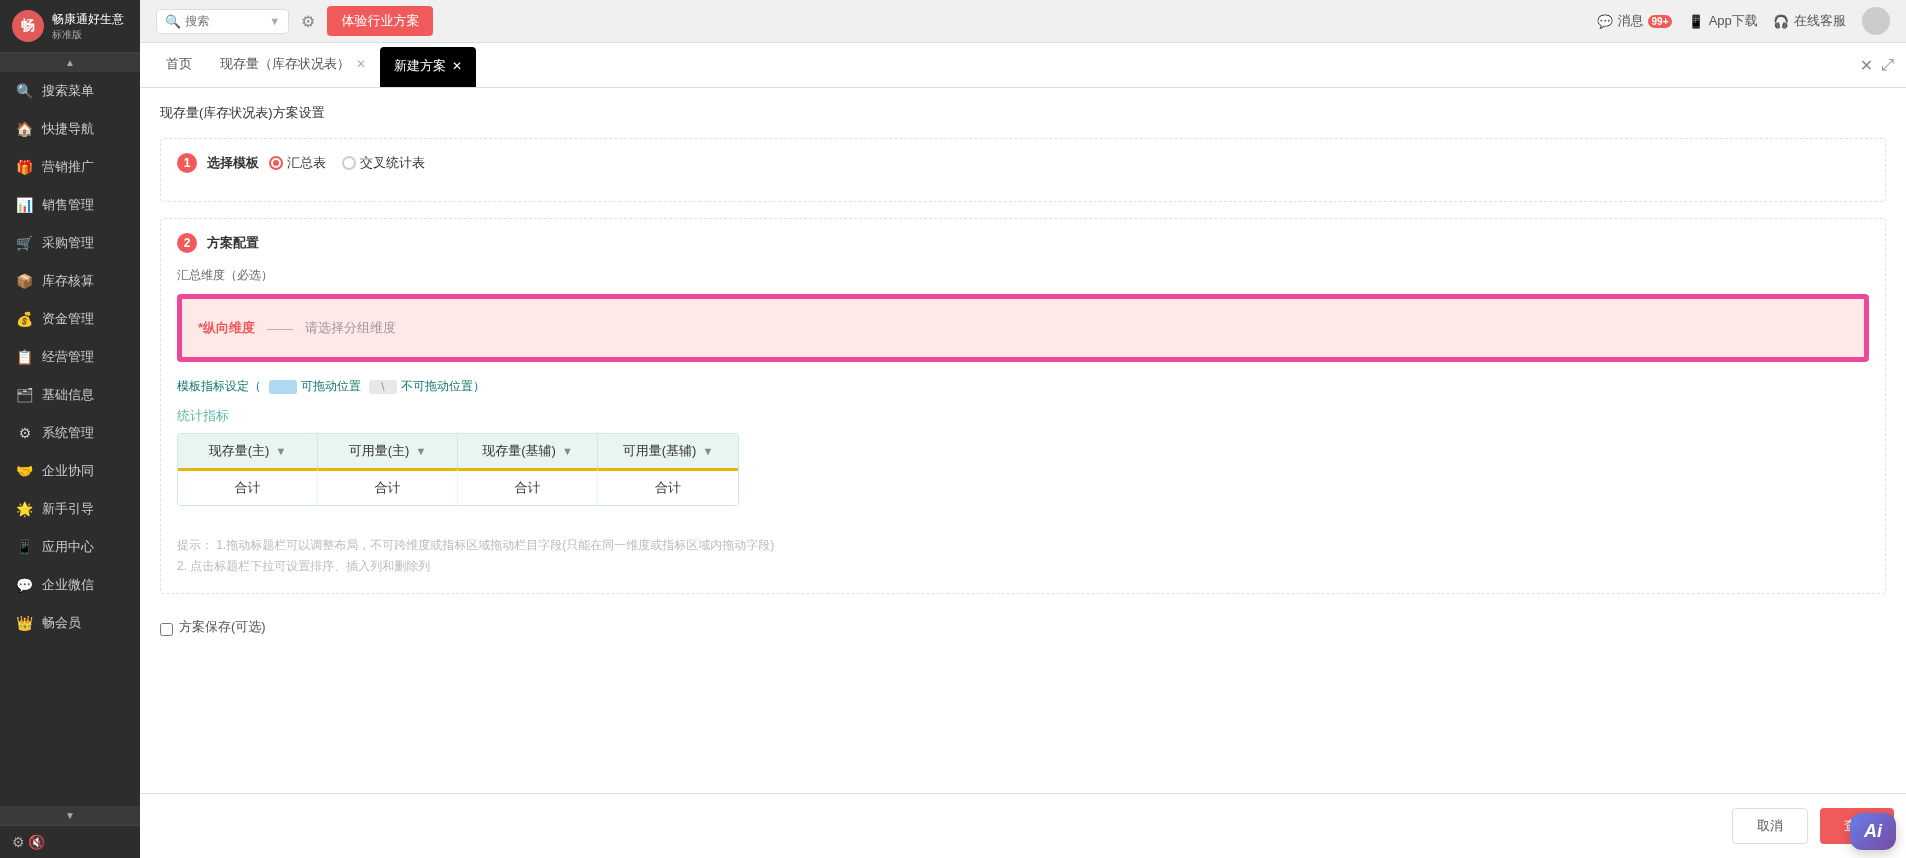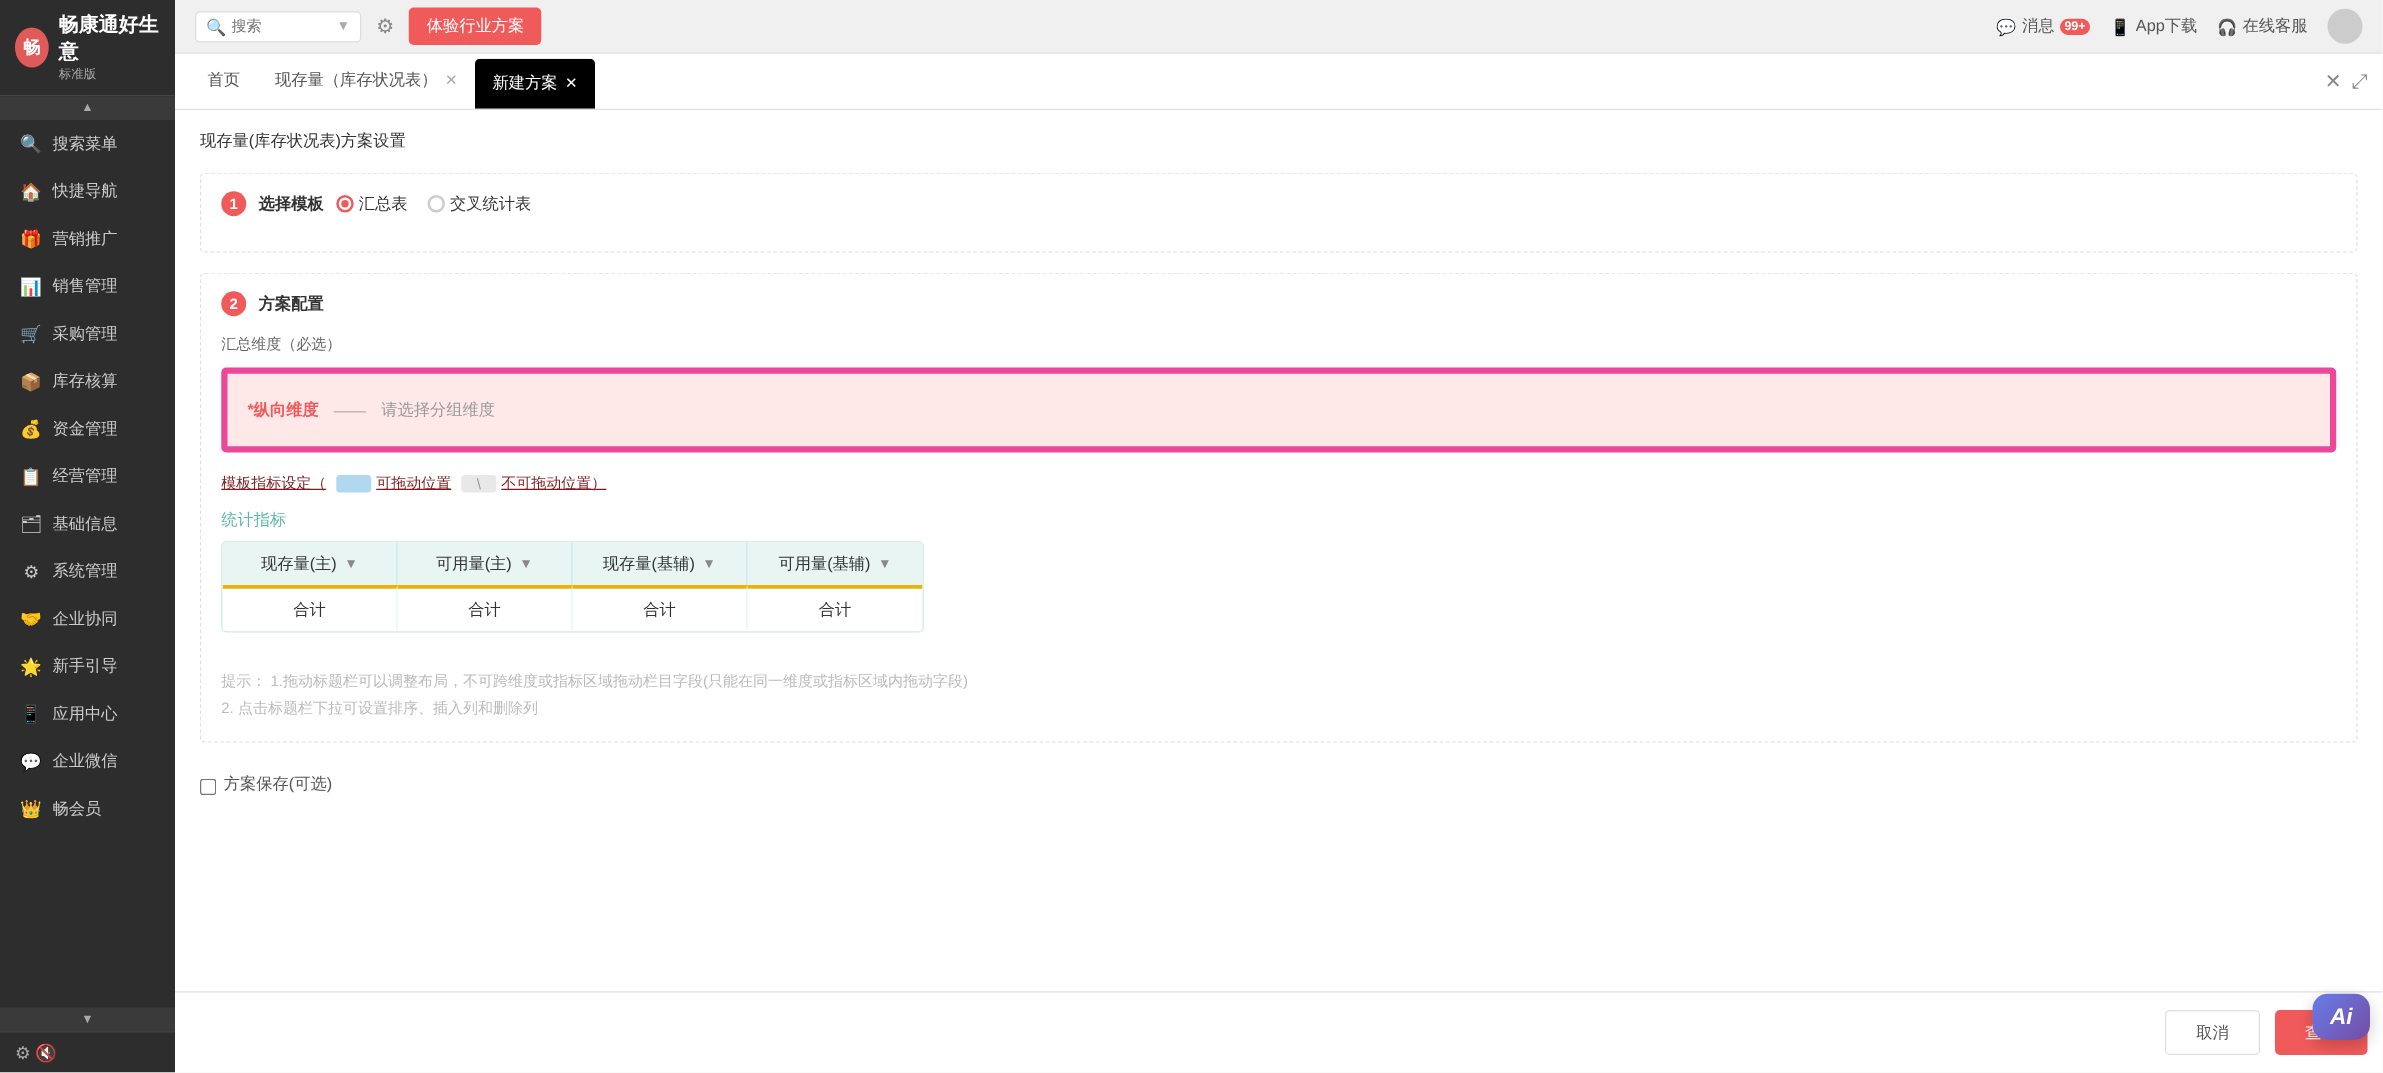--- a/index.html
+++ b/index.html
@@ -304,26 +304,25 @@
       font-size: 13px;
     }
     .dimension-placeholder {
       color: #999;
       font-size: 13px;
     }
 
     
     .template-indicator {
       font-size: 12px;
-      color: #7f1d1d;
+      color: #0f766e;
       margin-bottom: 12px;
       display: flex;
       align-items: center;
       gap: 8px;
-      text-decoration: underline;
     }
     .indicator-box {
       display: flex;
       align-items: center;
       gap: 4px;
     }
     .indicator-draggable {
       width: 28px;
       height: 14px;
       background: #b0d8f0;
@@ -437,41 +436,41 @@
       border-radius: 4px;
       padding: 8px 24px;
       cursor: pointer;
       font-size: 13px;
       color: white;
     }
 
     
     .ai-bubble {
       position: fixed;
-      bottom: 26px;
+      bottom: 8px;
       right: 10px;
       background: linear-gradient(135deg, #667eea, #764ba2);
       border-radius: 12px;
       padding: 8px 14px;
       color: white;
       font-size: 18px;
       font-weight: bold;
       cursor: pointer;
       box-shadow: 0 4px 12px rgba(0,0,0,0.2);
       font-style: italic;
     }
   </style>
 </head>
 <body>
 
 <div class="sidebar">
   <div class="sidebar-logo">
     <div class="sidebar-logo-icon">畅</div>
     <div>
-      <div style="color:white;font-size:16px;font-weight:bold;">畅康通好生意</div>
+      <div style="color:white;font-size:12px;">畅康通好生意</div>
       <div style="color:#aaa;font-size:10px;">标准版</div>
     </div>
   </div>
 
   <div class="sidebar-scroll-up">▲</div>
 
   <div class="sidebar-nav">
     <div class="sidebar-item">
       <span class="nav-icon">🔍</span>
       <span>搜索菜单</span>

